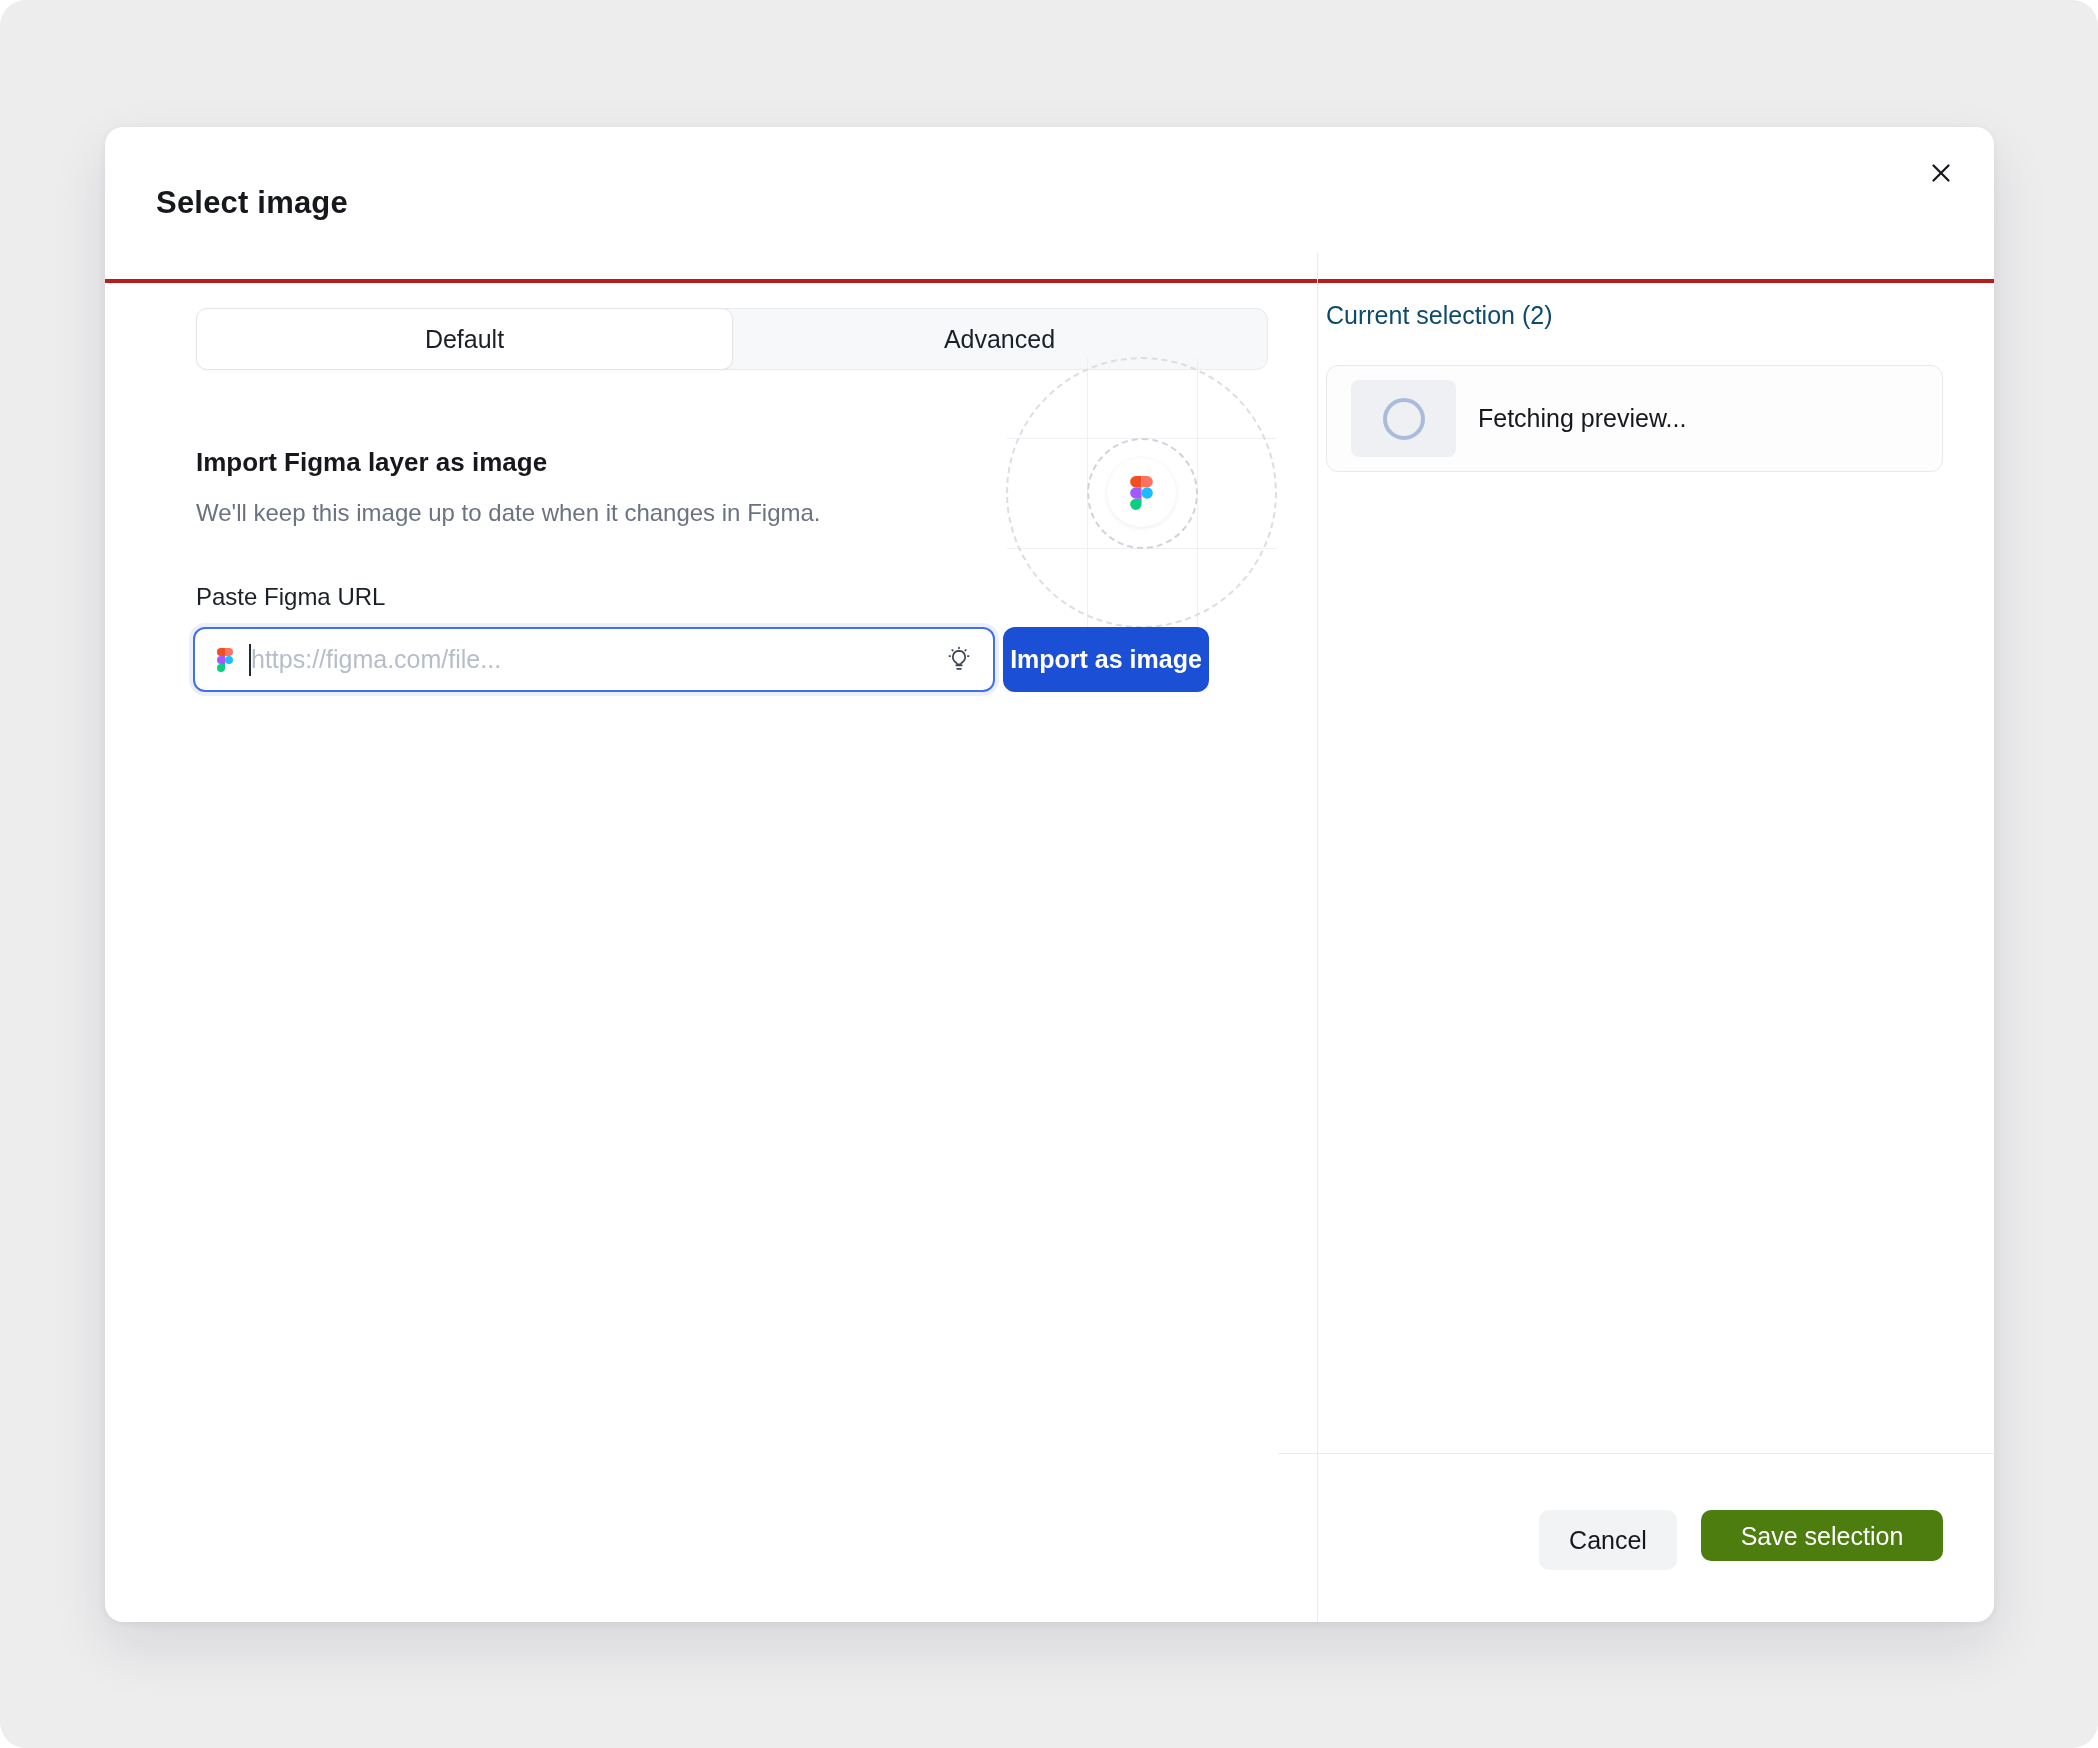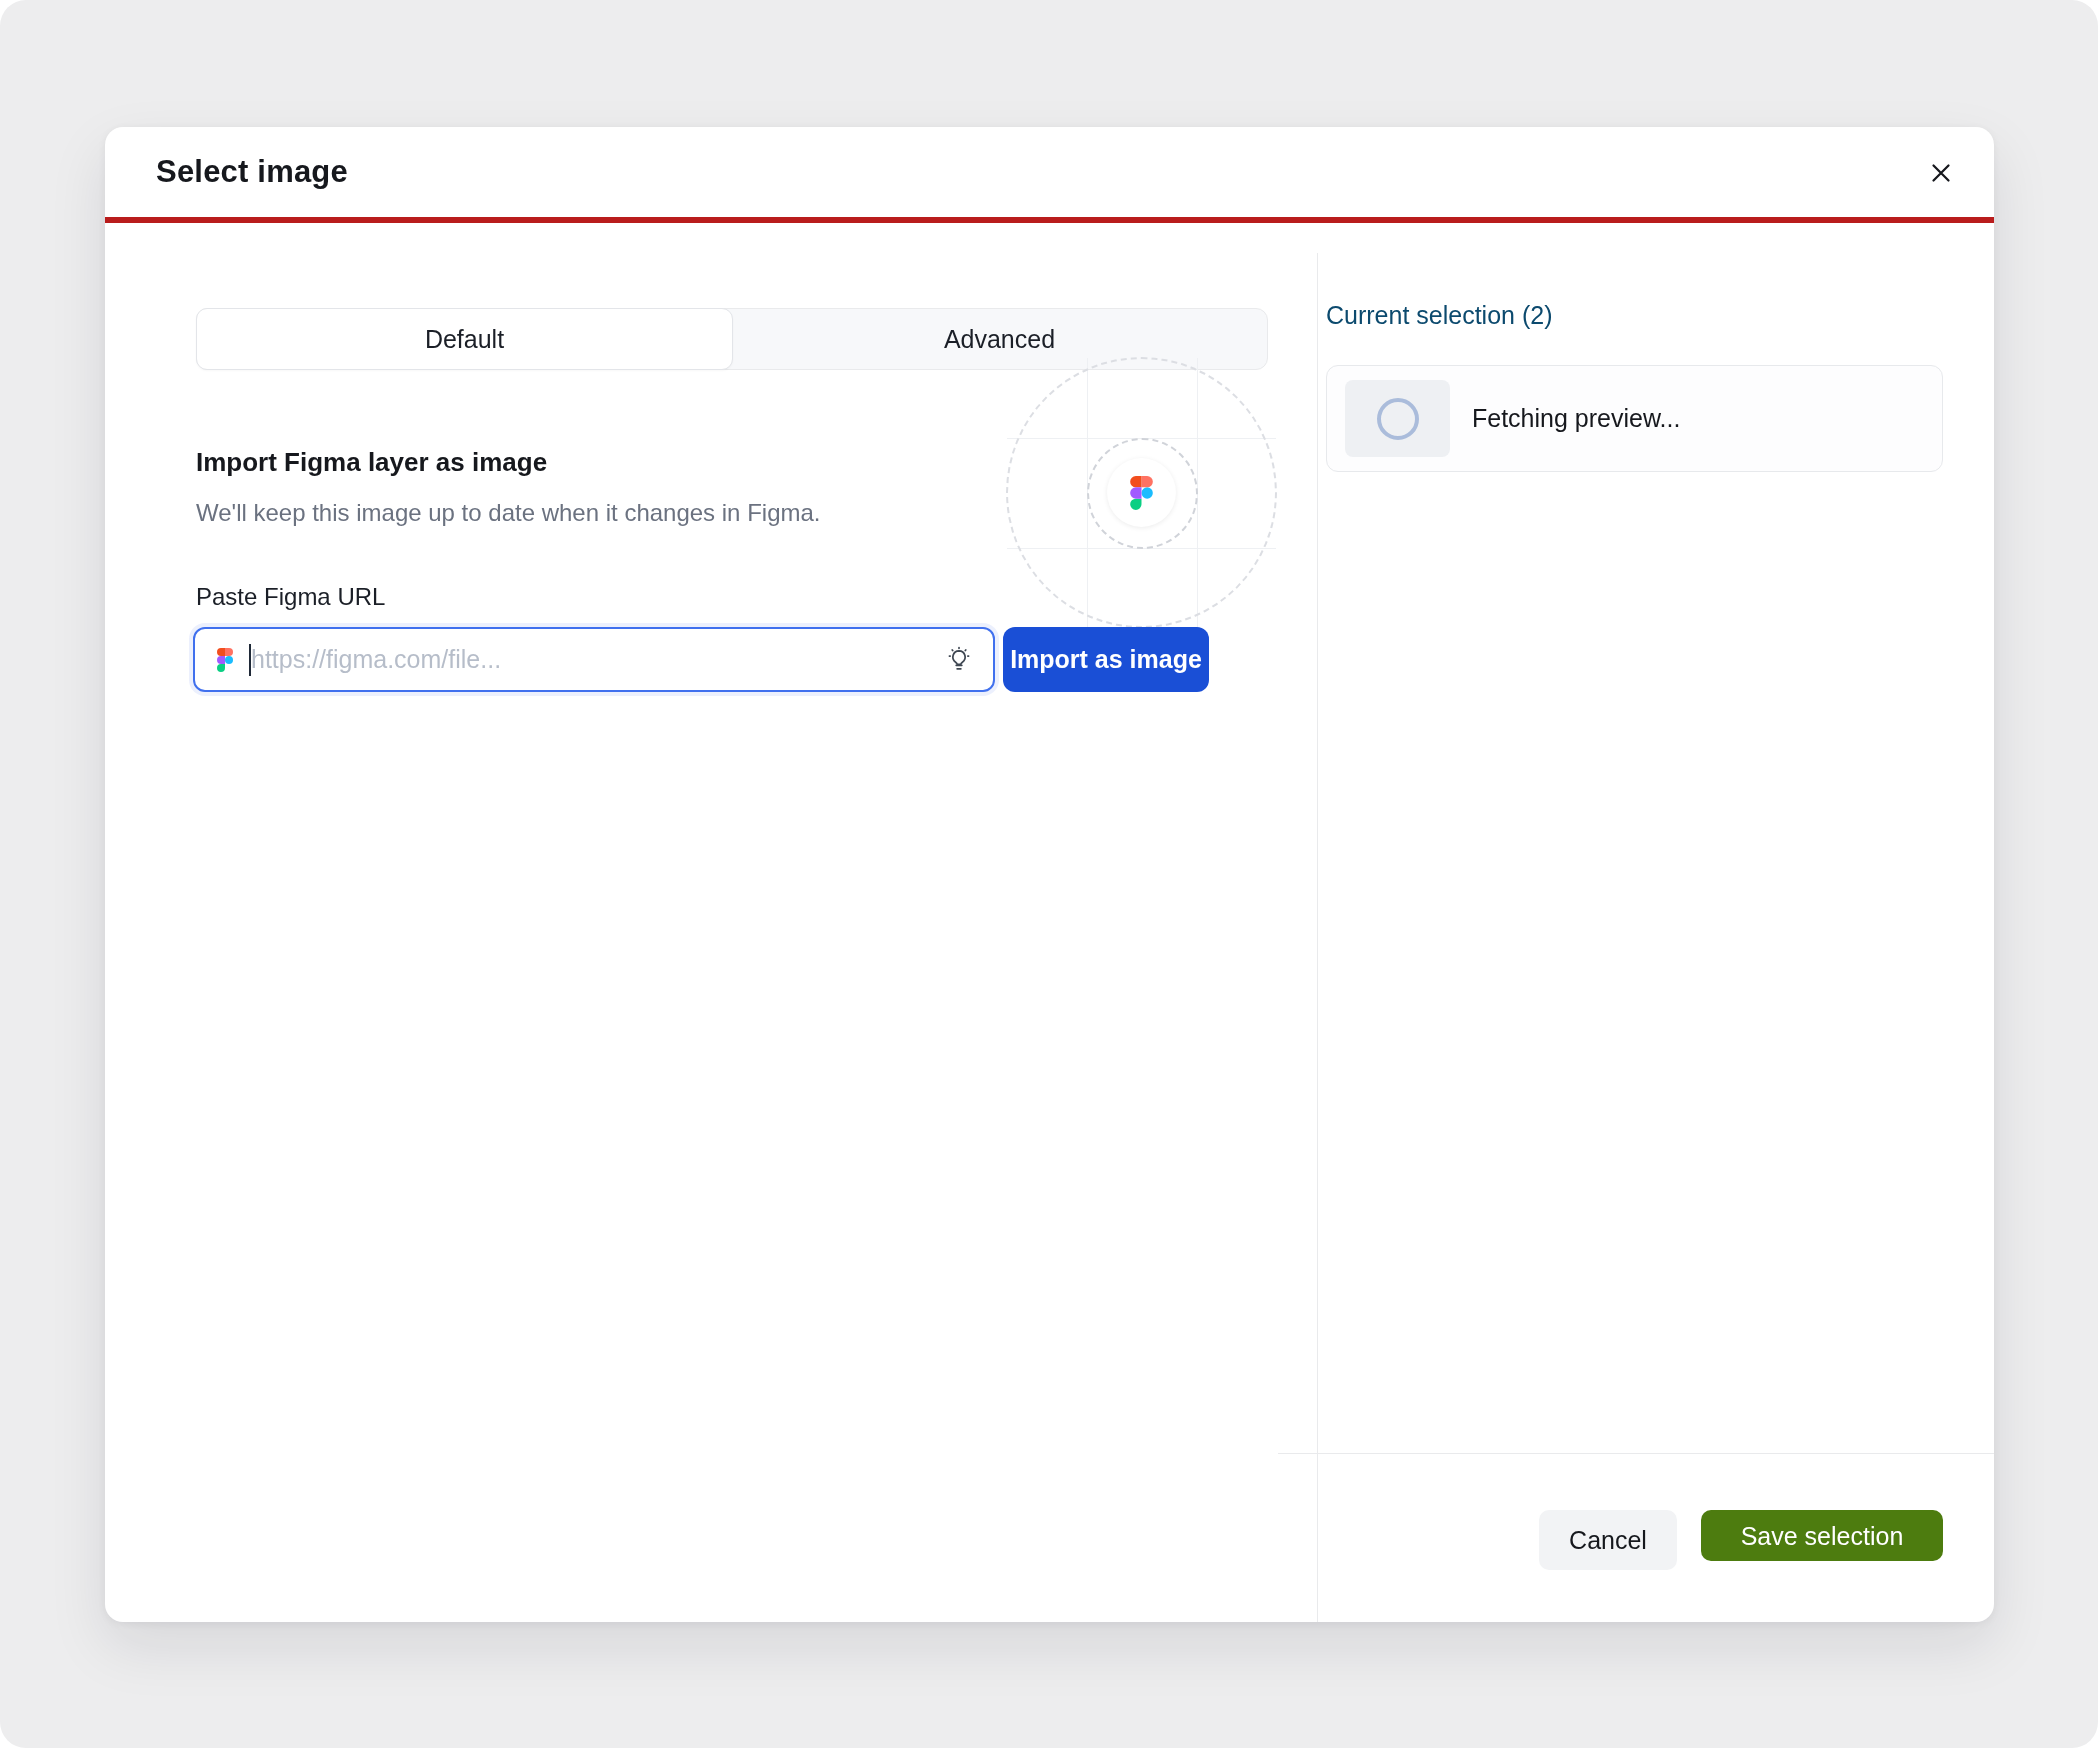--- a/index.html
+++ b/index.html
@@ -6,21 +6,21 @@
   html, body { width: 2099px; height: 1748px; background: #ffffff; font-family: "Liberation Sans", sans-serif; overflow: hidden; }
   .screen { position: absolute; inset: 0; background: #ededee; border-radius: 26px; }
 
   .modal {
     position: absolute; left: 105px; top: 127px; width: 1889px; height: 1495px;
     background: #ffffff; border-radius: 18px;
     box-shadow: 0 24px 59px rgba(15,23,42,.10), 0 2px 8px rgba(15,23,42,.06);
   }
 
   
-  .modal-header { position: absolute; top: 0; left: 0; right: 0; height: 96px; border-bottom: 6px solid #b91c1c; display: flex; align-items: center; padding: 0 51px; }
+  .modal-header { position: absolute; top: 0; left: 0; right: 0; height: 156px; border-bottom: 4px solid #b91c1c; display: flex; align-items: center; padding: 0 51px; }
   .modal-title { font-size: 31px; font-weight: 700; color: #16181d; letter-spacing: 0.2px; }
   .close-btn { position: absolute; top: 24px; right: 30px; width: 46px; height: 46px; display: flex; align-items: center; justify-content: center; background: transparent; border: none; cursor: pointer; border-radius: 8px; }
 
   
   .left-panel { position: absolute; top: 126px; left: 0; width: 1173px; bottom: 0; border-right: 1px solid #e9eaec; margin-left: 40px; }
 
   .tabs { position: absolute; left: 51px; top: 55px; width: 1072px; height: 62px; background: #f7f8fa; border: 1px solid #e9eaec; border-radius: 12px; display: flex; }
   .tab { flex: 1; display: flex; align-items: center; justify-content: center; font-size: 25px; color: #1b1f27; cursor: pointer; }
   .tab.active { background: #ffffff; border: 1px solid #e3e5e9; border-radius: 11px; margin: -1px; font-weight: 500; box-shadow: 0 1px 2px rgba(0,0,0,.03); }
 
@@ -48,21 +48,21 @@
   }
   .caret { width: 2px; height: 32px; background: #1f2937; margin-left: 16px; flex: 0 0 auto; }
   .url-input { flex: 1; border: none; outline: none; font-size: 25px; color: #111827; background: transparent; font-family: "Liberation Sans", sans-serif; min-width: 0; }
   .url-input::placeholder { color: #b6bdc9; }
   .import-btn { width: 206px; height: 65px; background: #1a4fd6; color: #fff; border: none; border-radius: 12px; font-size: 25px; font-weight: 600; font-family: "Liberation Sans", sans-serif; cursor: pointer; display: flex; align-items: center; justify-content: center; }
 
   
   .right-panel { position: absolute; left: 1173px; top: 126px; right: 0; bottom: 0; }
   .selection-title { position: absolute; left: 48px; top: 48px; font-size: 25px; color: #0c4a6e; }
 
-  .sel-card { position: absolute; left: 48px; width: 617px; border: 1px solid #e7e9ec; border-radius: 12px; background: #fdfdfe; display: flex; align-items: center; padding-left: 18px; }
+  .sel-card { position: absolute; left: 48px; width: 617px; border: 1px solid #e7e9ec; border-radius: 12px; background: #fdfdfe; display: flex; align-items: center; padding-left: 24px; }
   .sel-card-1 { top: 112px; height: 107px; }
   .sel-card-2 { top: 235px; height: 103px; }
   .thumb { width: 105px; height: 77px; border-radius: 8px; flex: 0 0 auto; }
   .thumb-loading { background: #eef0f3; display: flex; align-items: center; justify-content: center; }
   .loading-ring { width: 42px; height: 42px; border-radius: 50%; border: 4px solid rgba(134,160,206,.65); }
   .thumb-gradient {
     background:
       radial-gradient(120% 120% at 85% 0%, #bff0a8 0%, rgba(191,240,168,0) 45%),
       radial-gradient(140% 140% at 0% 10%, #7a2bdc 0%, rgba(122,43,220,0) 55%),
       radial-gradient(120% 160% at 35% 75%, #e84ed1 0%, rgba(232,78,209,0) 60%),

